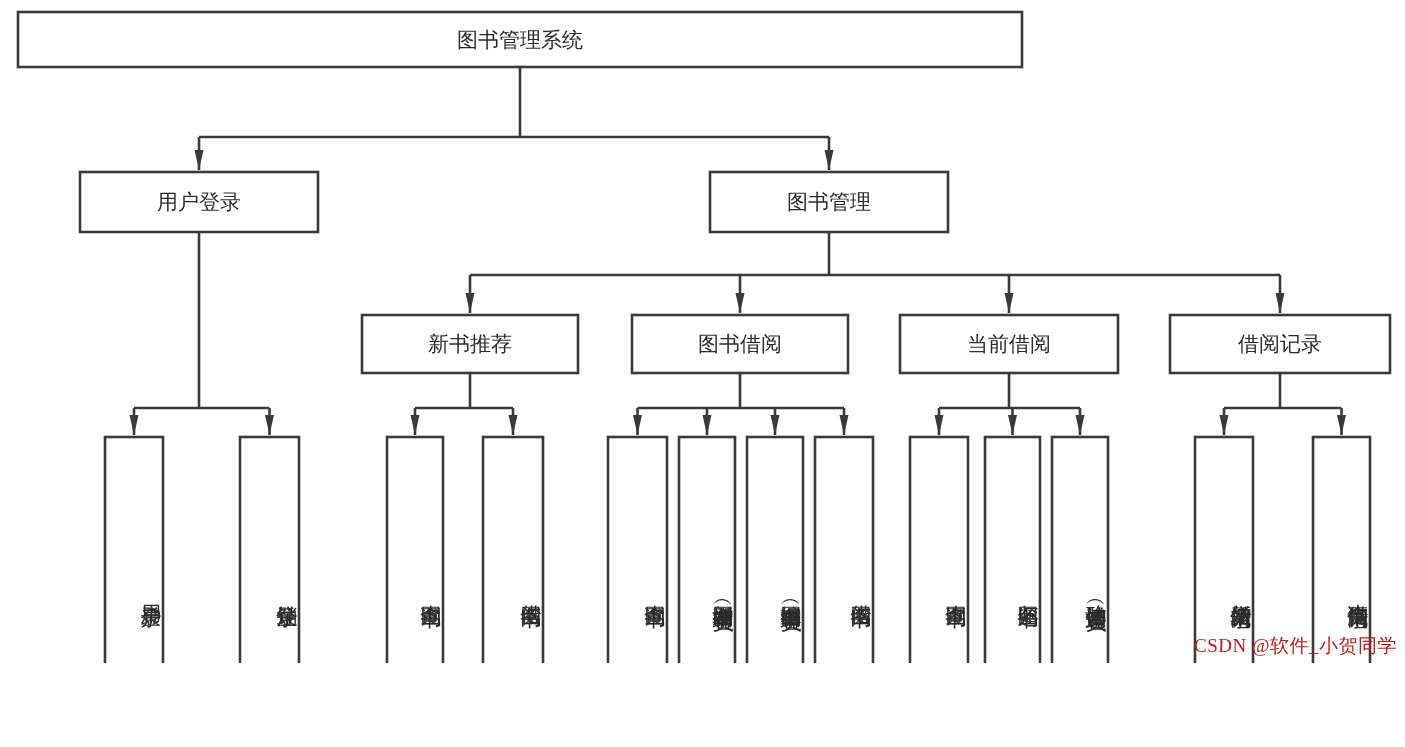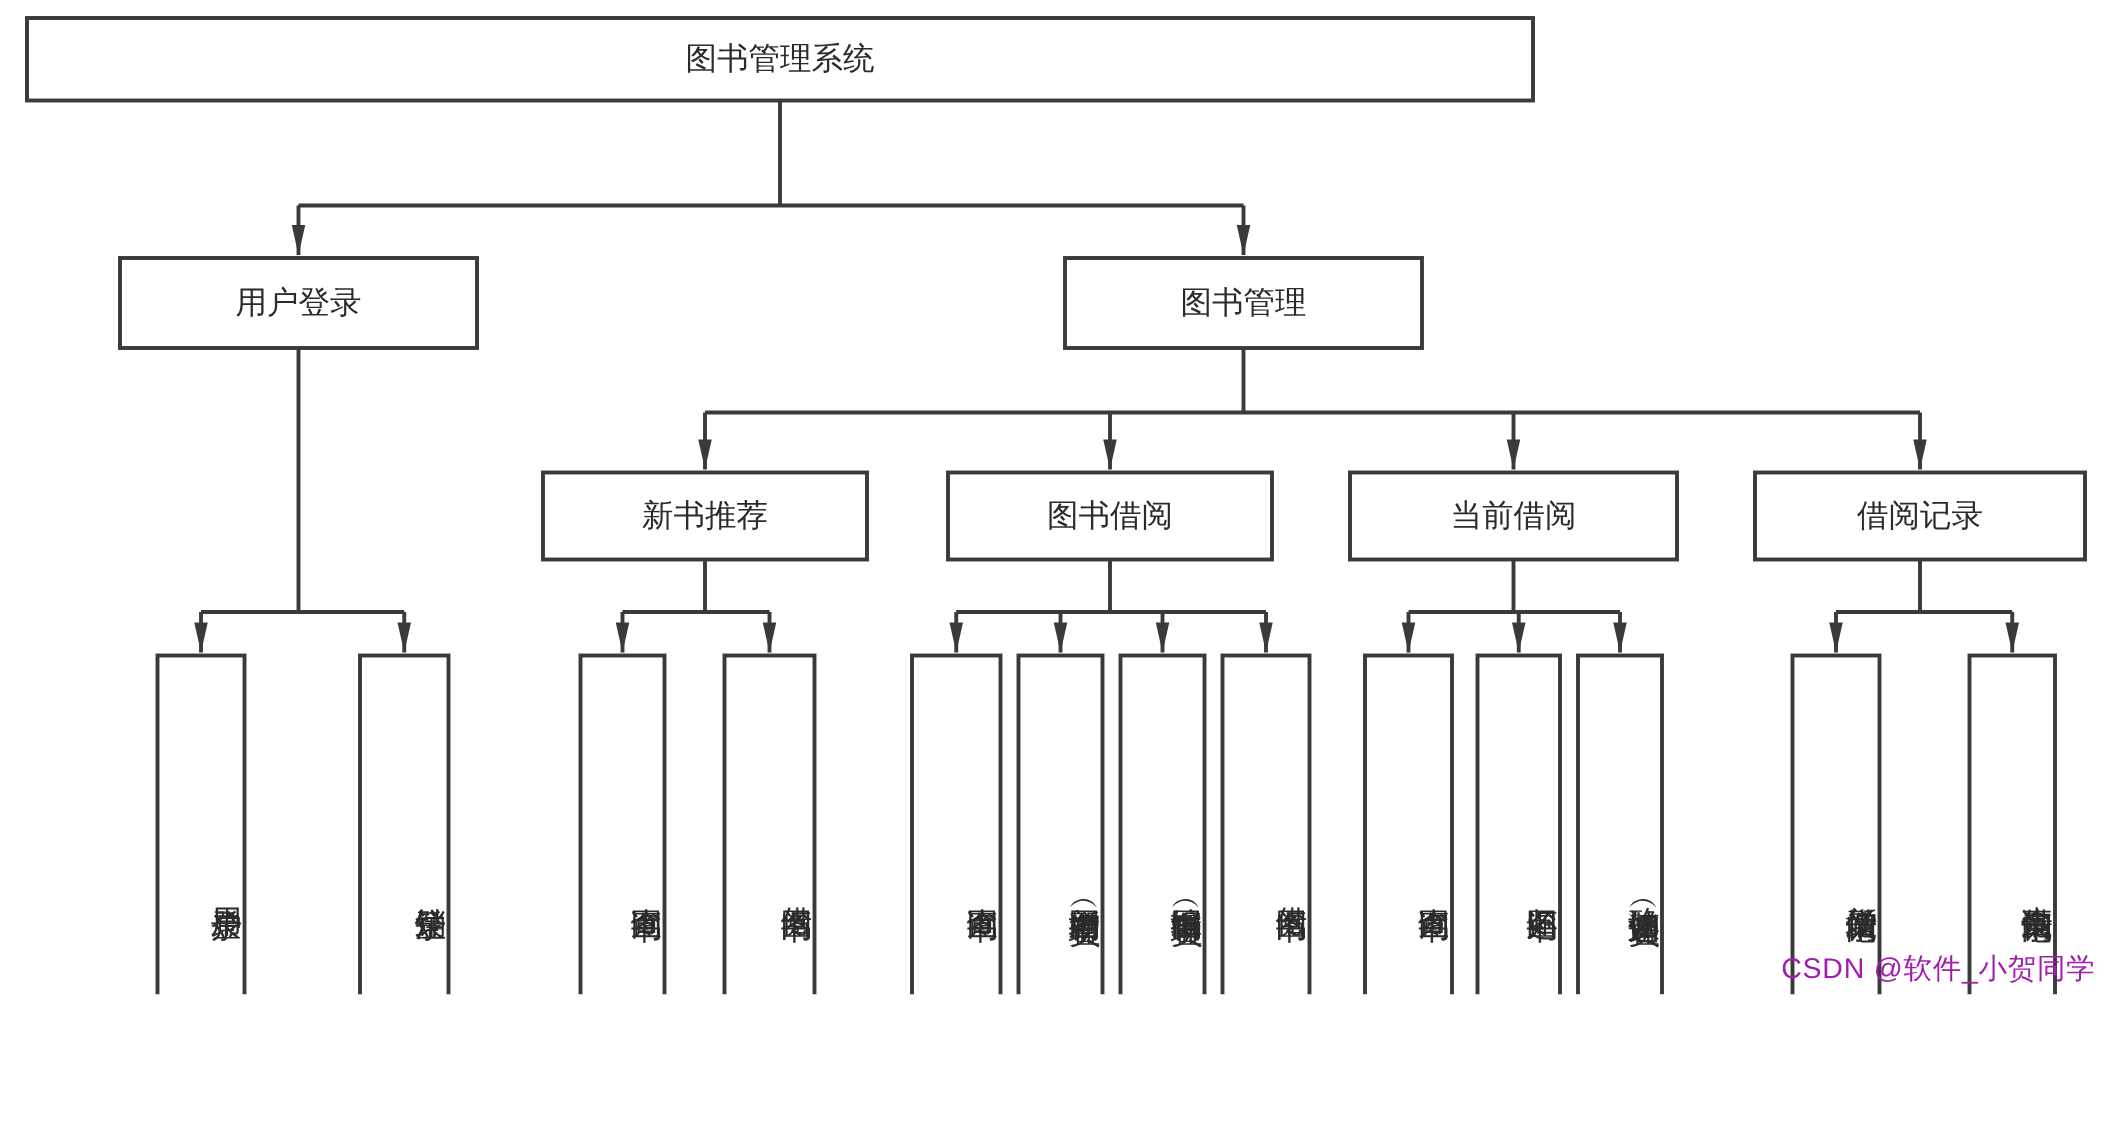--- a/index.html
+++ b/index.html
@@ -59,23 +59,23 @@
     display: flex;
     align-items: flex-start;
     justify-content: center;
     white-space: nowrap;
     pointer-events: none;
   }
   .watermark {
     position: absolute;
     right: 8px;
     bottom: 4px;
-    font-family: Liberation Sans, sans-serif;
+    font-family: Liberation Serif, serif;
     font-size: 19px;
-    color: #a21caf;
+    color: #b91c1c;
     letter-spacing: 0.5px;
     user-select: none;
     text-align: center;
   }
 </style>
 </head>
 <body>
 
 <div id="diagram-root">
 

